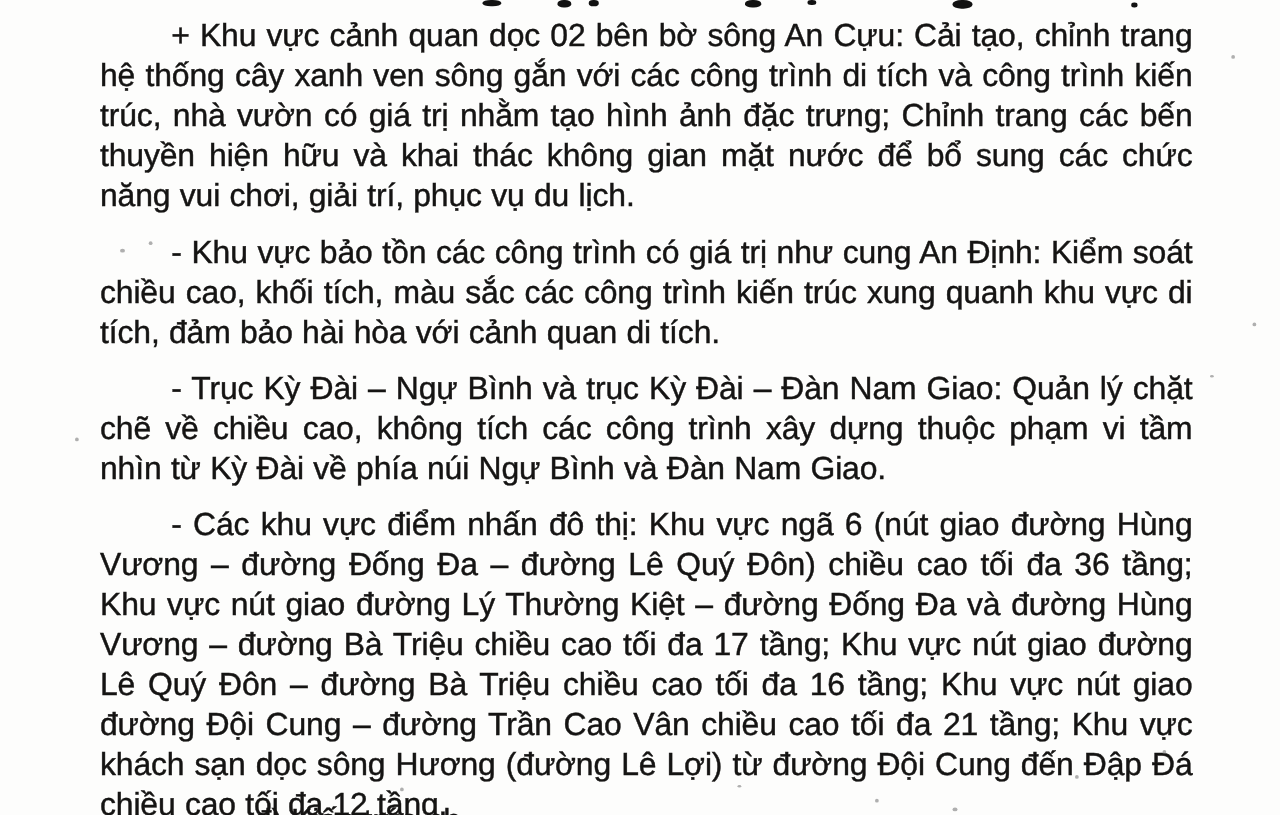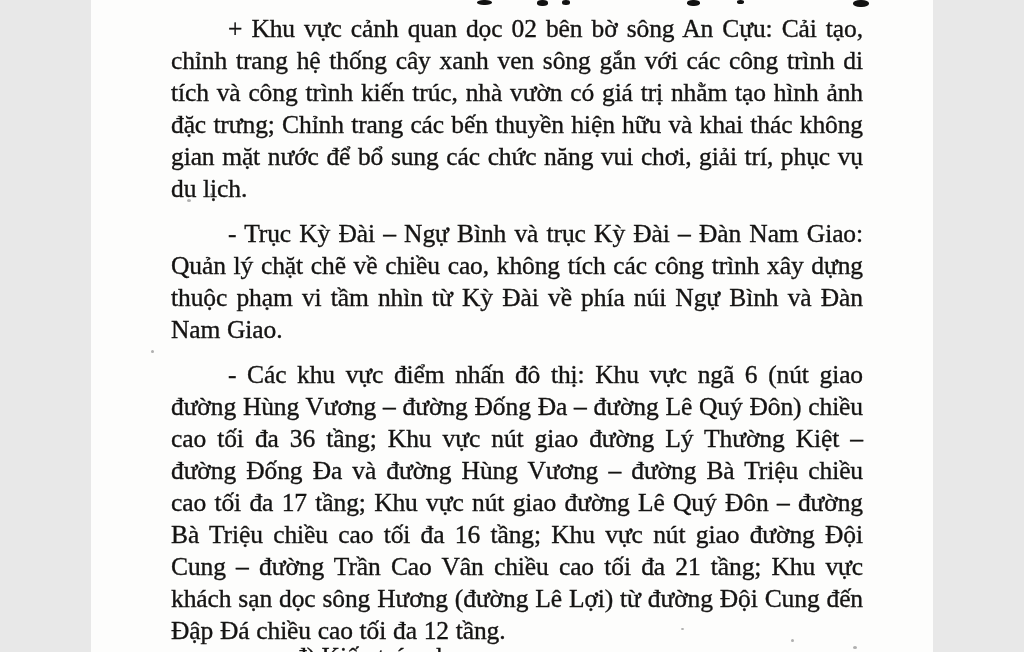--- a/index.html
+++ b/index.html
@@ -2,26 +2,26 @@
 <html><head>
 <meta charset="utf-8">
 <style>
   html, body {
     margin: 0;
     padding: 0;
     background: #e8e8e8;
   }
   .page {
     position: relative;
-    width: 842px;
+    width: 1024px;
     height: 652px;
     margin: 0 auto;
     background: #fdfdfc;
     overflow: hidden;
-    font-family: Liberation Serif, serif;
+    font-family: Liberation Sans, sans-serif;
     color: #151413;
   }
   .text-col {
     position: absolute;
     left: 80px;
     right: 70px;
     top: 13px;
   }
   p.doc {
     margin: 0 0 13px 0;
@@ -74,20 +74,21 @@
     <div class="remnant" style="left:446px; top:0; width:11px; height:6px;"></div>
     <div class="remnant" style="left:471px; top:0; width:8px; height:5px;"></div>
     <div class="remnant" style="left:596px; top:0; width:13px; height:6px;"></div>
     <div class="remnant" style="left:646px; top:0; width:7px; height:4px;"></div>
     <div class="remnant" style="left:762px; top:0; width:16px; height:7px;"></div>
     <div class="remnant" style="left:905px; top:2px; width:5px; height:4px;"></div>
   </div>
 
   <div class="text-col">
     <p class="doc">+ Khu vực cảnh quan dọc 02 bên bờ sông An Cựu: Cải tạo, chỉnh trang hệ thống cây xanh ven sông gắn với các công trình di tích và công trình kiến trúc, nhà vườn có giá trị nhằm tạo hình ảnh đặc trưng; Chỉnh trang các bến thuyền hiện hữu và khai thác không gian mặt nước để bổ sung các chức năng vui chơi, giải trí, phục vụ du lịch.</p>
+    <p class="doc">- Khu vực bảo tồn các công trình có giá trị như cung An Định: Kiểm soát chiều cao, khối tích, màu sắc các công trình kiến trúc xung quanh khu vực di tích, đảm bảo hài hòa với cảnh quan di tích.</p>
     <p class="doc">- Trục Kỳ Đài – Ngự Bình và trục Kỳ Đài – Đàn Nam Giao: Quản lý chặt chẽ về chiều cao, không tích các công trình xây dựng thuộc phạm vi tầm nhìn từ Kỳ Đài về phía núi Ngự Bình và Đàn Nam Giao.</p>
     <p class="doc">- Các khu vực điểm nhấn đô thị: Khu vực ngã 6 (nút giao đường Hùng Vương – đường Đống Đa – đường Lê Quý Đôn) chiều cao tối đa 36 tầng; Khu vực nút giao đường Lý Thường Kiệt – đường Đống Đa và đường Hùng Vương – đường Bà Triệu chiều cao tối đa 17 tầng; Khu vực nút giao đường Lê Quý Đôn – đường Bà Triệu chiều cao tối đa 16 tầng; Khu vực nút giao đường Đội Cung – đường Trần Cao Vân chiều cao tối đa 21 tầng; Khu vực khách sạn dọc sông Hương (đường Lê Lợi) từ đường Đội Cung đến Đập Đá chiều cao tối đa 12 tầng.</p>
   </div>
 
   <div class="bottom-frag-wrap">
     <p class="bottom-frag">đ) Kiến trúc nh</p>
   </div>
 
   <div>
     <div class="speck" style="left:96px;  top:199px; width:4px; height:3px;"></div>

